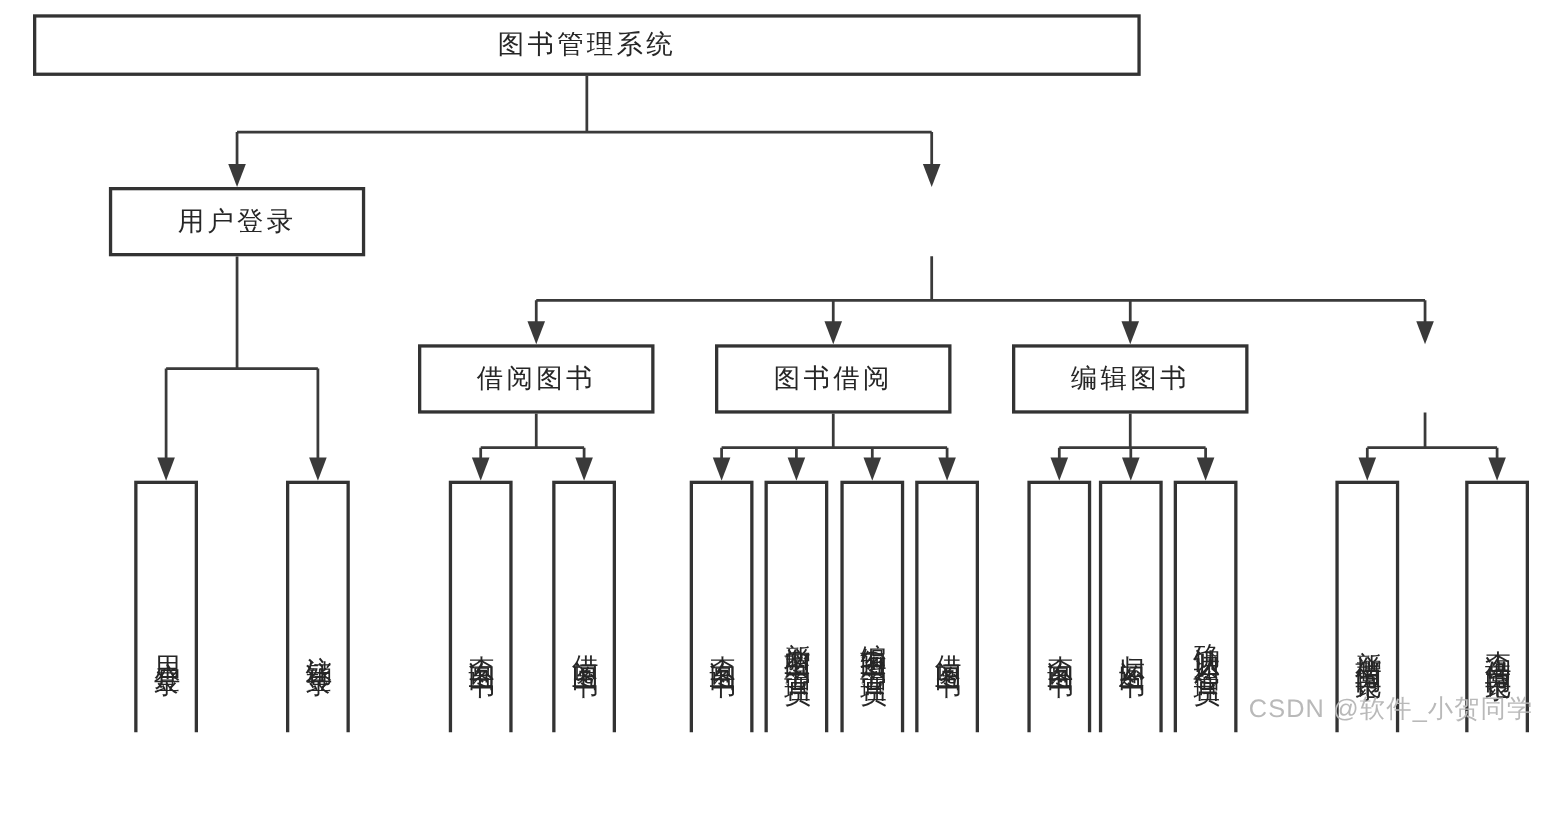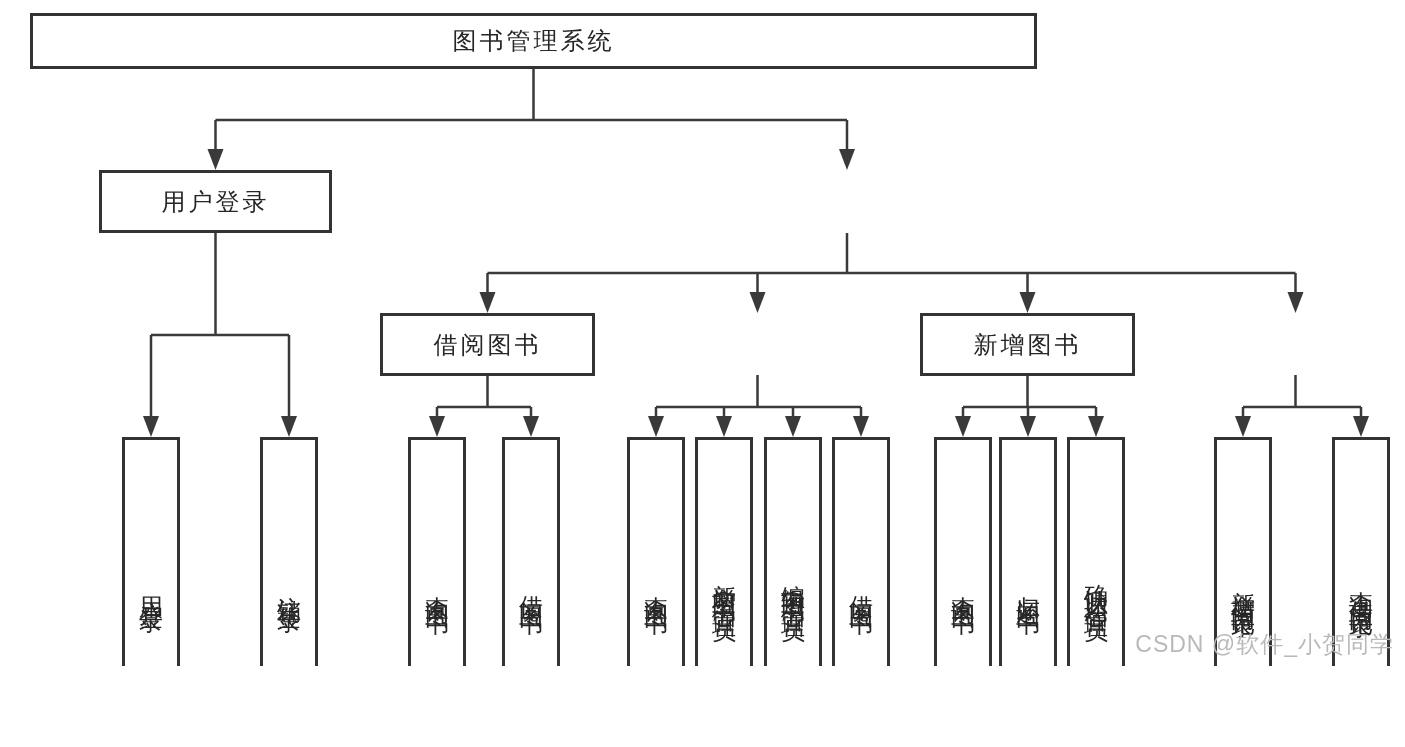--- a/index.html
+++ b/index.html
@@ -81,21 +81,22 @@
       <polygon points="1218,416 1234,416 1226,437"></polygon>
       <polygon points="1336,416 1352,416 1344,437"></polygon>
     </g>
   </svg>
 
   <div class="box h-label" style="left:13px;top:13px;width:1007px;height:56px;">图书管理系统</div>
 
   <div class="box h-label" style="left:82px;top:170px;width:233px;height:63px;">用户登录</div>
 
   <div class="box h-label" style="left:363px;top:313px;width:215px;height:63px;">借阅图书</div>
-  <div class="box h-label" style="left:903px;top:313px;width:215px;height:63px;">新增图书</div>
+  <div class="box h-label" style="left:633px;top:313px;width:215px;height:63px;">图书借阅</div>
+  <div class="box h-label" style="left:903px;top:313px;width:215px;height:63px;">编辑图书</div>
 
   <div class="box leaf" style="left:105px;top:437px;width:58px;height:300px;">用户登录</div>
   <div class="box leaf" style="left:243px;top:437px;width:58px;height:300px;">注销登录</div>
 
   <div class="box leaf" style="left:391px;top:437px;width:58px;height:300px;">查询图书</div>
   <div class="box leaf" style="left:485px;top:437px;width:58px;height:300px;">借阅图书</div>
 
   <div class="box leaf" style="left:610px;top:437px;width:58px;height:300px;">查询图书</div>
   <div class="box leaf" style="left:678px;top:437px;width:58px;height:300px;">新增图书（管理员）</div>
   <div class="box leaf" style="left:747px;top:437px;width:58px;height:300px;">编辑图书（管理员）</div>

